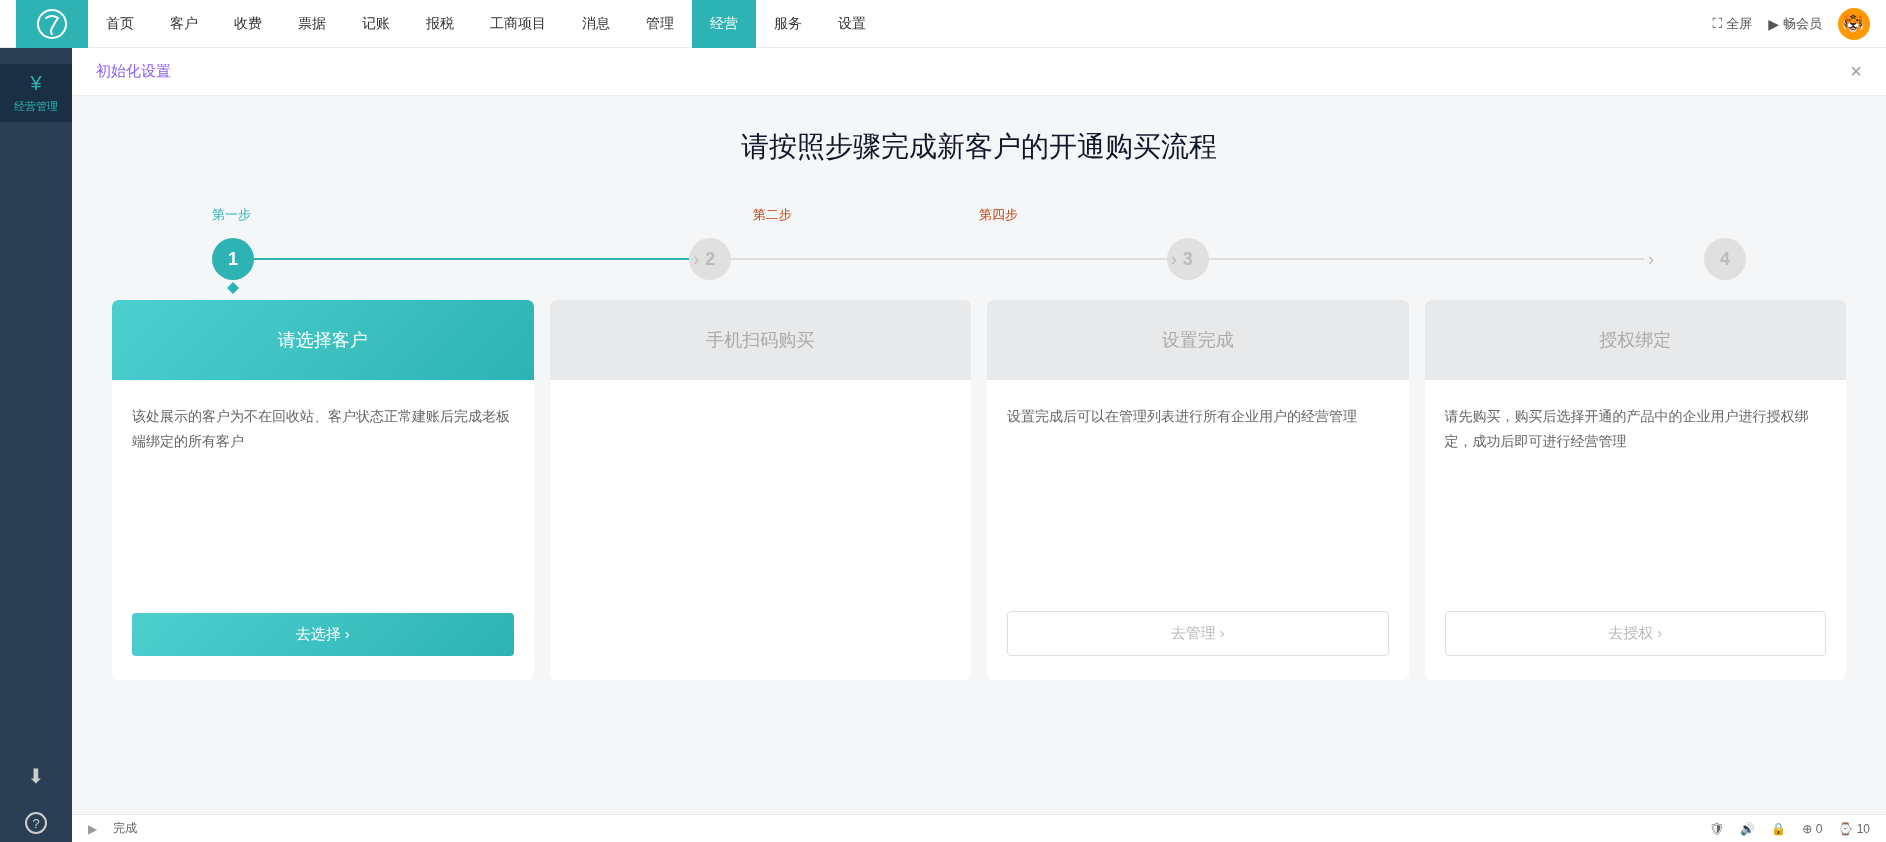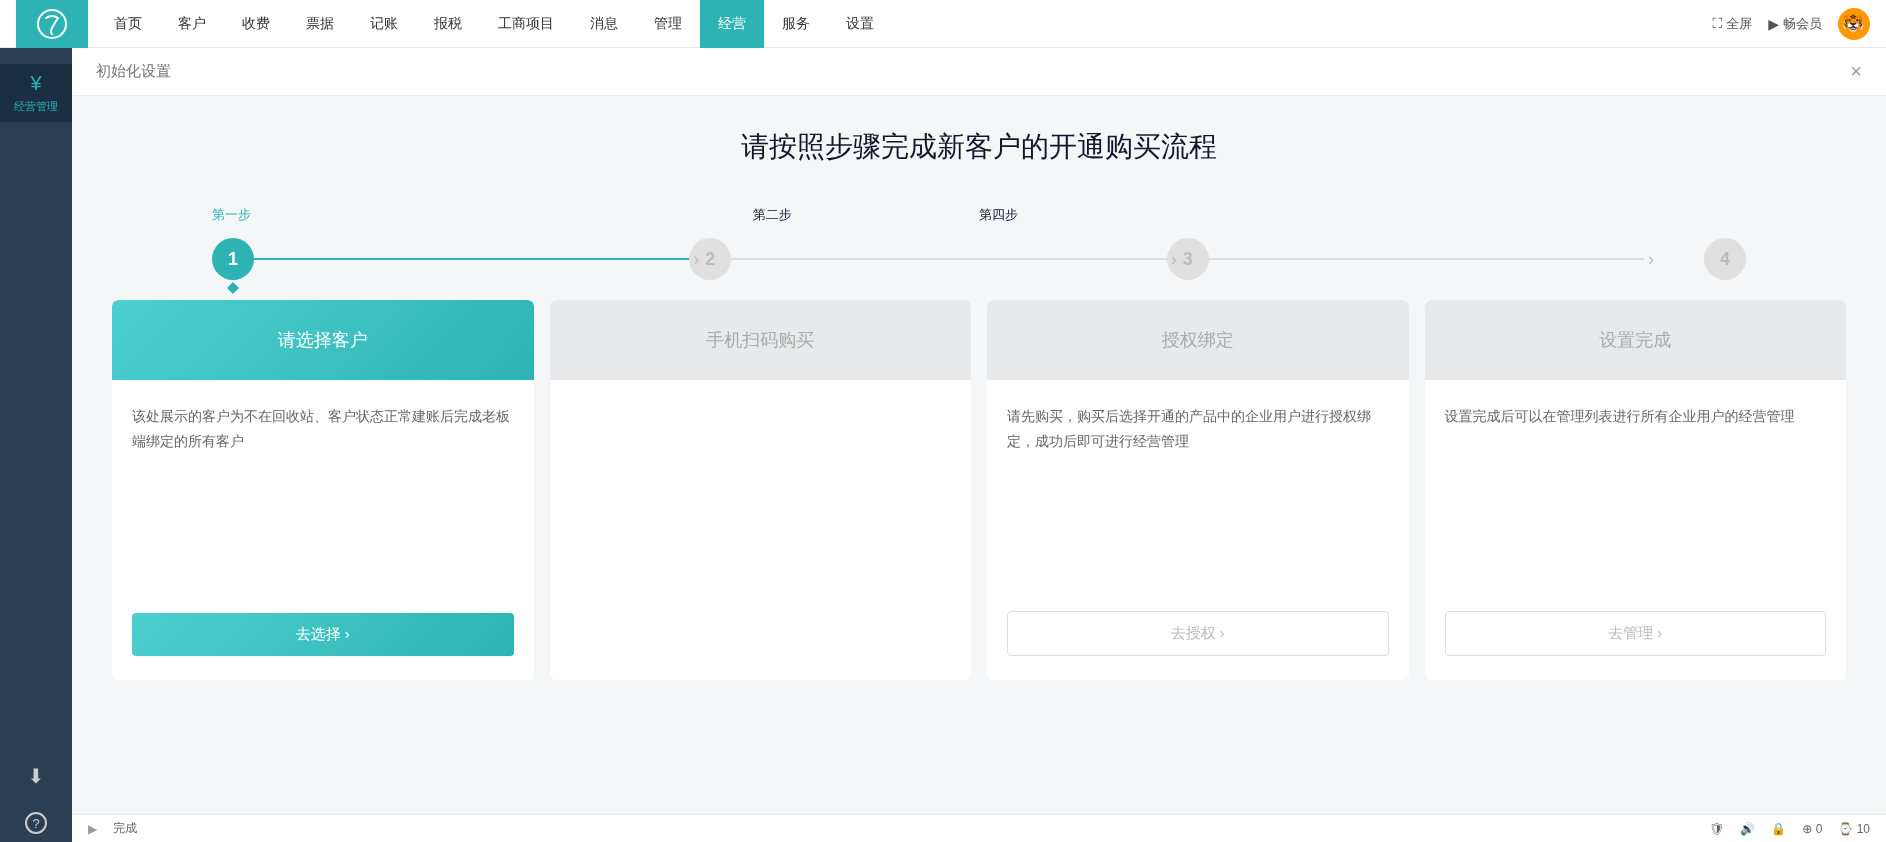--- a/index.html
+++ b/index.html
@@ -3,21 +3,21 @@
   <meta charset="utf-8">
   <style>
     * { box-sizing: border-box; margin: 0; padding: 0; }
     body { font-family: 'Microsoft YaHei', Arial, sans-serif; background: #f0f2f5; width: 1886px; height: 842px; overflow: hidden; }
 
     
     .top-nav {
       display: flex; align-items: center;
       background: #fff; height: 48px;
       border-bottom: 1px solid #e8e8e8;
-      padding: 0 16px; gap: 8px;
+      padding: 0 16px; gap: 0;
     }
     .nav-logo {
       width: 72px; height: 48px; display: flex; align-items: center; justify-content: center;
       background: #2db3b3; flex-shrink: 0;
     }
     .nav-logo svg { width: 32px; height: 32px; }
     .nav-items { display: flex; align-items: center; flex: 1; gap: 0; }
     .nav-item {
       padding: 0 18px; height: 48px; display: flex; align-items: center;
       font-size: 14px; color: #333; cursor: pointer; white-space: nowrap;
@@ -45,21 +45,21 @@
     
     .content-area {
       flex: 1; background: #f5f6f8; display: flex; flex-direction: column;
     }
 
     
     .page-header {
       background: #fff; padding: 12px 24px; display: flex; align-items: center; justify-content: space-between;
       border-bottom: 1px solid #eee;
     }
-    .page-title { font-size: 15px; color: #737373; }
+    .page-title { font-size: 15px; color: #8b5cf6; }
     .close-btn { font-size: 20px; color: #999; cursor: pointer; }
 
     
     .steps-container {
       flex: 1; padding: 32px 40px 20px; overflow: auto;
     }
     .steps-main-title {
       text-align: center; font-size: 28px; color: #0f172a; margin-bottom: 40px; font-weight: 400;
     }
 
@@ -86,21 +86,21 @@
     .card-btn.active { background: linear-gradient(135deg, #4dcfcf 0%, #2db3b3 100%); color: #fff; }
     .card-btn.inactive { background: #fff; color: #bbb; border: 1px solid #ddd; }
 
     
     .status-bar {
       height: 28px; background: #fff; border-top: 1px solid #e8e8e8;
       display: flex; align-items: center; padding: 0 16px; gap: 16px;
       font-size: 12px; color: #666;
     }
     .status-bar-right { margin-left: auto; display: flex; align-items: center; gap: 16px; }
-    .flow-step-label { font-size: 13px; color: #0f172a; margin-bottom: 8px; text-align: center; }
+    .flow-step-label { font-size: 13px; color: #c2410c; margin-bottom: 8px; text-align: center; }
     .flow-step-label.active { color: #2db3b3; }
     .flow-circle {
       width: 42px; height: 42px; border-radius: 50%; display: flex; align-items: center; justify-content: center;
       font-size: 18px; font-weight: bold;
     }
     .flow-circle.active { background: #2db3b3; color: #fff; }
     .flow-circle.inactive { background: #e0e0e0; color: #bbb; }
     .flow-line {
       flex: 1; height: 2px; background: #ddd; position: relative; margin-bottom: 0;
     }
@@ -238,32 +238,32 @@
               <button class="card-btn active">去选择  ›</button>
             </div>
           </div>
 
           <div class="step-card">
             <div class="card-header inactive">手机扫码购买</div>
             <div class="card-footer"></div>
           </div>
 
           <div class="step-card">
+            <div class="card-header inactive">设置完成</div>
+            <div class="card-body">设置完成后可以在管理列表进行所有企业用户的经营管理</div>
+            <div class="card-footer">
+              <button class="card-btn inactive">去管理  ›</button>
+            </div>
+          </div>
+
+          <div class="step-card">
             <div class="card-header inactive">授权绑定</div>
             <div class="card-body">请先购买，购买后选择开通的产品中的企业用户进行授权绑定，成功后即可进行经营管理</div>
             <div class="card-footer">
               <button class="card-btn inactive">去授权  ›</button>
-            </div>
-          </div>
-
-          <div class="step-card">
-            <div class="card-header inactive">设置完成</div>
-            <div class="card-body">设置完成后可以在管理列表进行所有企业用户的经营管理</div>
-            <div class="card-footer">
-              <button class="card-btn inactive">去管理  ›</button>
             </div>
           </div>
         </div>
       </div>
 
       <div class="status-bar">
         <span style="color:#999;">▶</span>
         <span>完成</span>
         <div class="status-bar-right">
           <span>🛡</span>

